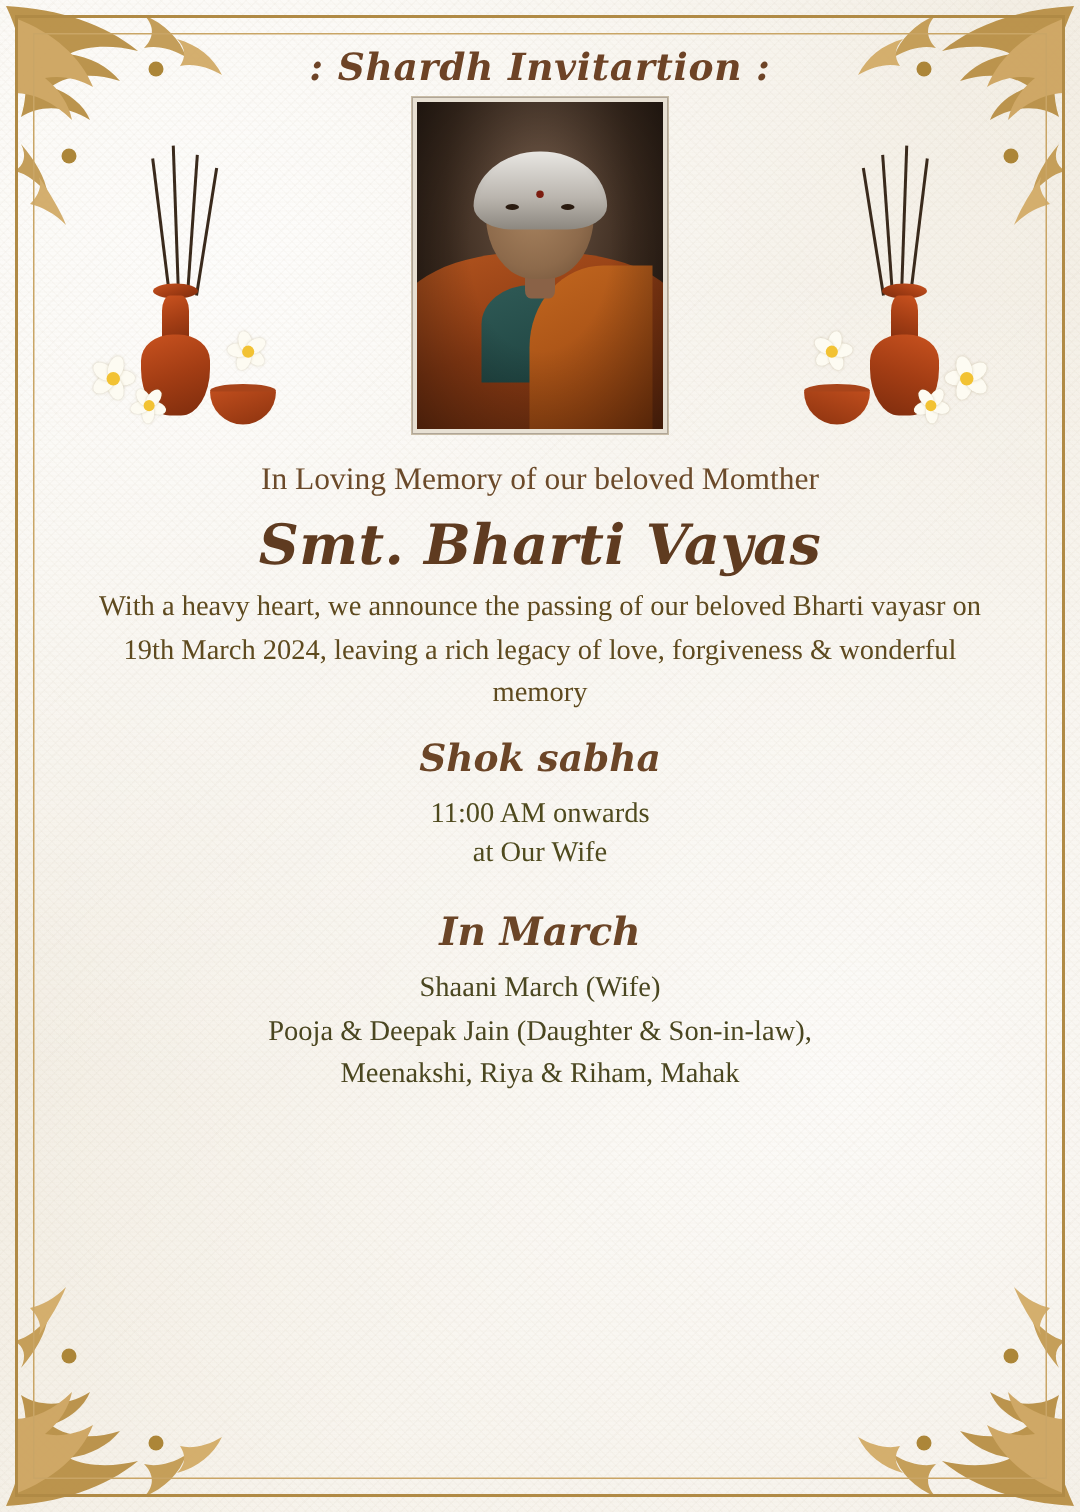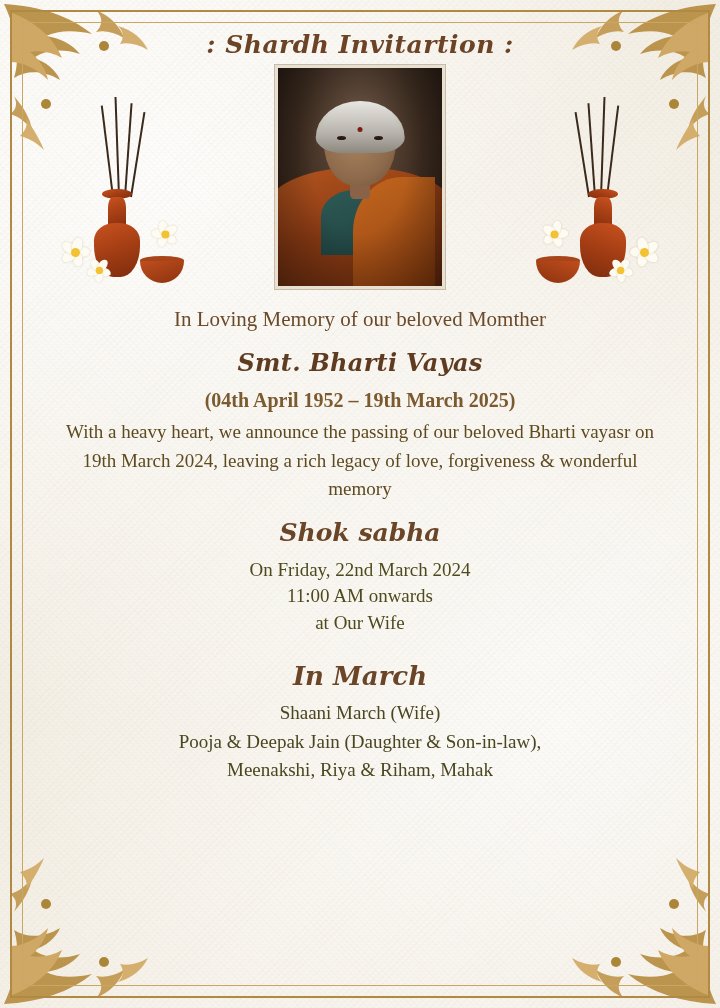--- a/index.html
+++ b/index.html
@@ -254,23 +254,23 @@
 
   .line-memory {
     font-size: 21px;
     color: #6b4a2a;
     margin-top: 12px;
   }
   .name {
     font-family: "DejaVu Serif", serif;
     font-style: italic;
     font-weight: bold;
-    font-size: 24px;
+    font-size: 37px;
     color: #5f3b20;
-    margin-top: 16px;
+    margin-top: 9px;
     letter-spacing: 0.3px;
   }
   .dates {
     font-size: 20px;
     font-weight: bold;
     color: #7a5a2e;
     margin-top: 12px;
   }
   .para {
     font-size: 19px;
@@ -462,26 +462,24 @@
         <div class="hair"></div>
         <div class="bindi"></div>
         <div class="eye l"></div>
         <div class="eye r"></div>
         <div class="vig"></div>
       </div>
     </div>
 
     <div class="line-memory">In Loving Memory of our beloved Momther</div>
     <div class="name">Smt. Bharti Vayas</div>
-    <div class="dates">(04th April 1952 – 19th March 2025)</div>
     <div class="para">With a heavy heart, we announce the passing of our beloved Bharti vayasr on 19th March 2024, leaving a rich legacy of love, forgiveness &amp; wonderful memory</div>
 
     <div class="section-head">Shok sabha</div>
     <div class="detail-lines">
-      <div>On Friday, 22nd March 2024</div>
       <div>11:00 AM onwards</div>
       <div>at Our Wife</div>
     </div>
 
     <div class="grief-head">In March</div>
     <div class="grief-lines">
       <div>Shaani March (Wife)</div>
       <div>Pooja &amp; Deepak Jain (Daughter &amp; Son-in-law),</div>
       <div>Meenakshi, Riya &amp; Riham, Mahak</div>
     </div>

